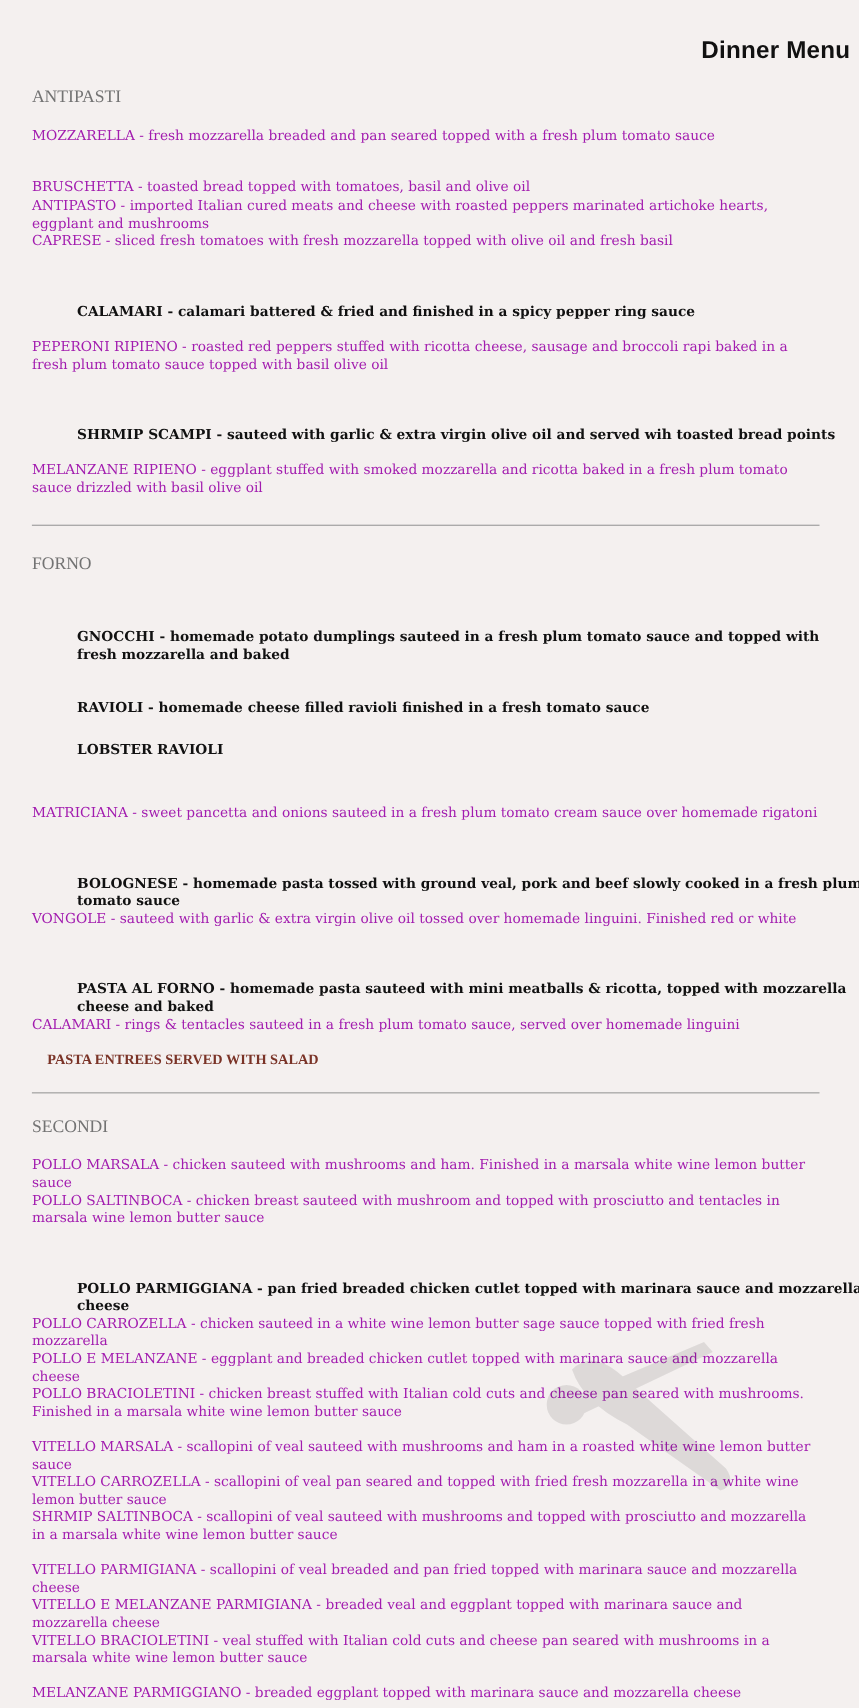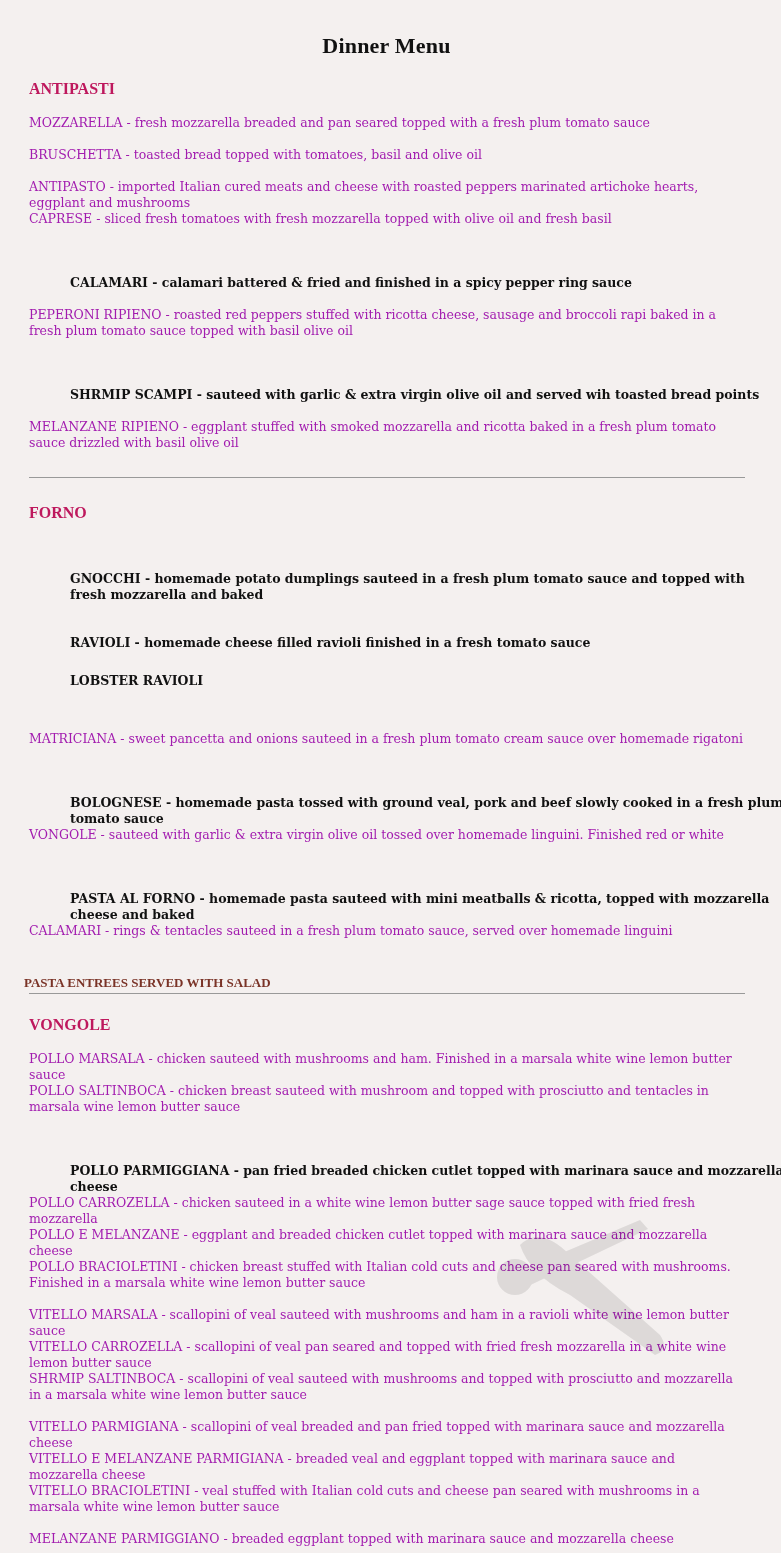--- a/index.html
+++ b/index.html
@@ -8,35 +8,35 @@
     width: 781px;
     height: 1553px;
     overflow: hidden;
     position: relative;
     font-family: "DejaVu Serif", "Liberation Serif", serif;
     color: #222;
   }
   .page { position: absolute; left: 0; top: 0; width: 781px; }
   .title {
     position: absolute; left: 0; width: 773px; top: 33px;
-    text-align: center; font-size: 22px; font-weight: bold; color: #111;
-    font-family: Liberation Serif, serif; letter-spacing: 0.2px;
+    text-align: right; font-size: 22px; font-weight: bold; color: #111;
+    font-family: Liberation Sans, sans-serif; letter-spacing: 0.2px;
   }
   .section-title {
-    position: absolute; left: 29px; font-size: 16px; font-weight: bold;
-    color: #be185d; font-family: "Liberation Serif", serif;
+    position: absolute; left: 29px; font-size: 16px; font-weight: normal;
+    color: #737373; font-family: "Liberation Serif", serif;
   }
   .item {
     position: absolute; left: 29px; width: 715px;
     font-size: 12.5px; line-height: 16px; color: #a21caf;
   }
   .item.bold { font-weight: bold; color: #111; margin-left: 41px; }
   .note {
-    position: absolute; left: 24px; font-size: 13px; font-weight: bold;
-    color: #7a3327; font-family: "Liberation Serif", serif; margin-top: 20px;
+    position: absolute; left: 43px; font-size: 13px; font-weight: bold;
+    color: #7a3327; font-family: "Liberation Serif", serif;
   }
   .divider {
     position: absolute; left: 29px; width: 716px; height: 0;
     border-top: 1px solid #999;
   }
   .watermark {
     position: absolute; left: 420px; top: 1215px; width: 320px; height: 270px;
     pointer-events: none; opacity: 0.09;
   }
   .wm-text {
@@ -45,21 +45,21 @@
   }
 </style>
 </head>
 <body>
 
 <div class="page">
   <div class="title">Dinner Menu</div>
 
   <div class="section-title" style="top:80px">ANTIPASTI</div>
   <div class="item" style="top:115px">MOZZARELLA - fresh mozzarella breaded and pan seared topped with a fresh plum tomato sauce</div>
-  <div class="item" style="top:147px">BRUSCHETTA - toasted bread topped with tomatoes, basil and olive oil</div>
+  <div class="item" style="top:162px">BRUSCHETTA - toasted bread topped with tomatoes, basil and olive oil</div>
   <div class="item" style="top:179px">ANTIPASTO - imported Italian cured meats and cheese with roasted peppers marinated artichoke hearts, eggplant and mushrooms</div>
   <div class="item" style="top:211px">CAPRESE - sliced fresh tomatoes with fresh mozzarella topped with olive oil and fresh basil</div>
   <div class="item bold" style="top:275px">CALAMARI - calamari battered &amp; fried and finished in a spicy pepper ring sauce</div>
   <div class="item" style="top:307px">PEPERONI RIPIENO - roasted red peppers stuffed with ricotta cheese, sausage and broccoli rapi baked in a fresh plum tomato sauce topped with basil olive oil</div>
   <div class="item bold" style="top:387px">SHRMIP SCAMPI - sauteed with garlic &amp; extra virgin olive oil and served wih toasted bread points</div>
   <div class="item" style="top:419px">MELANZANE RIPIENO - eggplant stuffed with smoked mozzarella and ricotta baked in a fresh plum tomato sauce drizzled with basil olive oil</div>
 
   <div class="divider" style="top:477px"></div>
 
   <div class="section-title" style="top:504px">FORNO</div>
@@ -68,28 +68,28 @@
   <div class="item bold" style="top:673px">LOBSTER RAVIOLI</div>
   <div class="item" style="top:731px">MATRICIANA - sweet pancetta and onions sauteed in a fresh plum tomato cream sauce over homemade rigatoni</div>
   <div class="item bold" style="top:795px">BOLOGNESE - homemade pasta tossed with ground veal, pork and beef slowly cooked in a fresh plum tomato sauce</div>
   <div class="item" style="top:827px">VONGOLE - sauteed with garlic &amp; extra virgin olive oil tossed over homemade linguini. Finished red or white</div>
   <div class="item bold" style="top:891px">PASTA AL FORNO - homemade pasta sauteed with mini meatballs &amp; ricotta, topped with mozzarella cheese and baked</div>
   <div class="item" style="top:923px">CALAMARI - rings &amp; tentacles sauteed in a fresh plum tomato sauce, served over homemade linguini</div>
   <div class="note" style="top:955px">PASTA ENTREES SERVED WITH SALAD</div>
 
   <div class="divider" style="top:993px"></div>
 
-  <div class="section-title" style="top:1016px">VONGOLE</div>
+  <div class="section-title" style="top:1016px">SECONDI</div>
   <div class="item" style="top:1051px">POLLO MARSALA - chicken sauteed with mushrooms and ham. Finished in a marsala white wine lemon butter sauce</div>
   <div class="item" style="top:1083px">POLLO SALTINBOCA - chicken breast sauteed with mushroom and topped with prosciutto and tentacles in marsala wine lemon butter sauce</div>
   <div class="item bold" style="top:1163px">POLLO PARMIGGIANA - pan fried breaded chicken cutlet topped with marinara sauce and mozzarella cheese</div>
   <div class="item" style="top:1195px">POLLO CARROZELLA - chicken sauteed in a white wine lemon butter sage sauce topped with fried fresh mozzarella</div>
   <div class="item" style="top:1227px">POLLO E MELANZANE - eggplant and breaded chicken cutlet topped with marinara sauce and mozzarella cheese</div>
   <div class="item" style="top:1259px">POLLO BRACIOLETINI - chicken breast stuffed with Italian cold cuts and cheese pan seared with mushrooms. Finished in a marsala white wine lemon butter sauce</div>
-  <div class="item" style="top:1307px">VITELLO MARSALA - scallopini of veal sauteed with mushrooms and ham in a ravioli white wine lemon butter sauce</div>
+  <div class="item" style="top:1307px">VITELLO MARSALA - scallopini of veal sauteed with mushrooms and ham in a roasted white wine lemon butter sauce</div>
   <div class="item" style="top:1339px">VITELLO CARROZELLA - scallopini of veal pan seared and topped with fried fresh mozzarella in a white wine lemon butter sauce</div>
   <div class="item" style="top:1371px">SHRMIP SALTINBOCA - scallopini of veal sauteed with mushrooms and topped with prosciutto and mozzarella in a marsala white wine lemon butter sauce</div>
   <div class="item" style="top:1419px">VITELLO PARMIGIANA - scallopini of veal breaded and pan fried topped with marinara sauce and mozzarella cheese</div>
   <div class="item" style="top:1451px">VITELLO E MELANZANE PARMIGIANA - breaded veal and eggplant topped with marinara sauce and mozzarella cheese</div>
   <div class="item" style="top:1483px">VITELLO BRACIOLETINI - veal stuffed with Italian cold cuts and cheese pan seared with mushrooms in a marsala white wine lemon butter sauce</div>
   <div class="item" style="top:1531px">MELANZANE PARMIGGIANO - breaded eggplant topped with marinara sauce and mozzarella cheese</div>
 
   <div class="watermark">
     <svg width="320" height="160" viewBox="0 0 320 160">
       <path d="M100 30 Q120 10 150 40 L240 120 Q250 135 235 140 L150 80 Q110 60 100 30 Z" fill="#000"></path>

